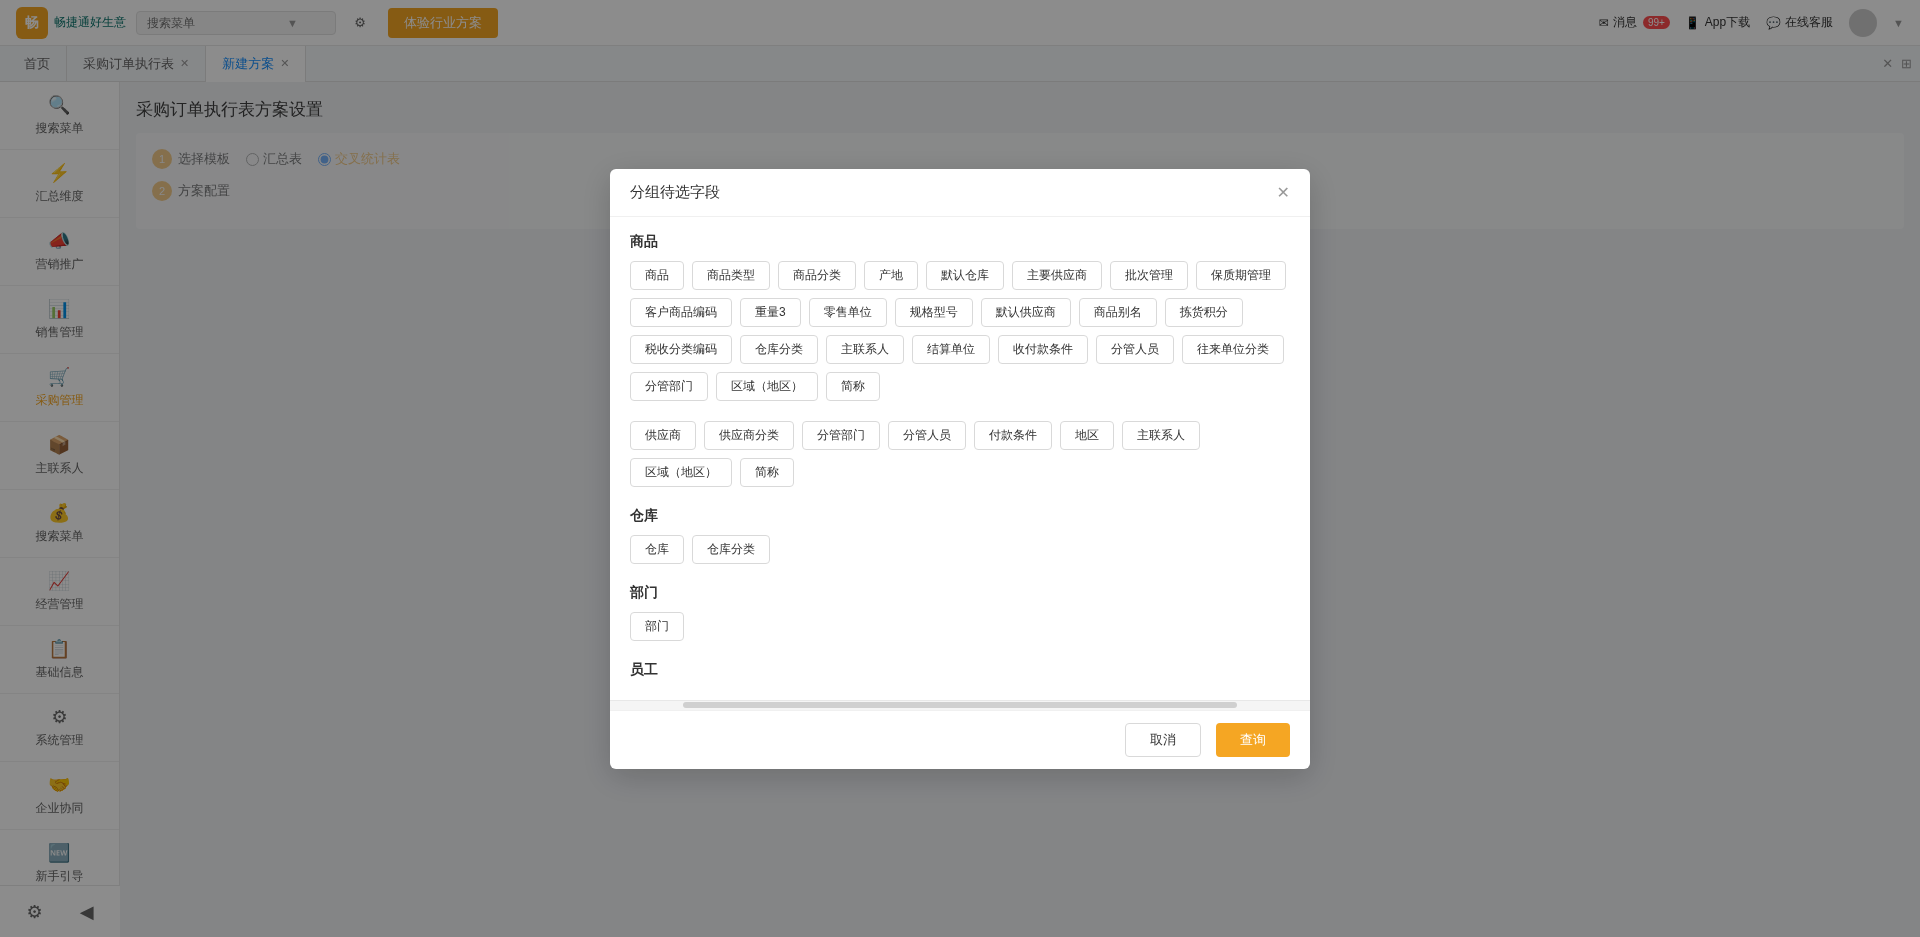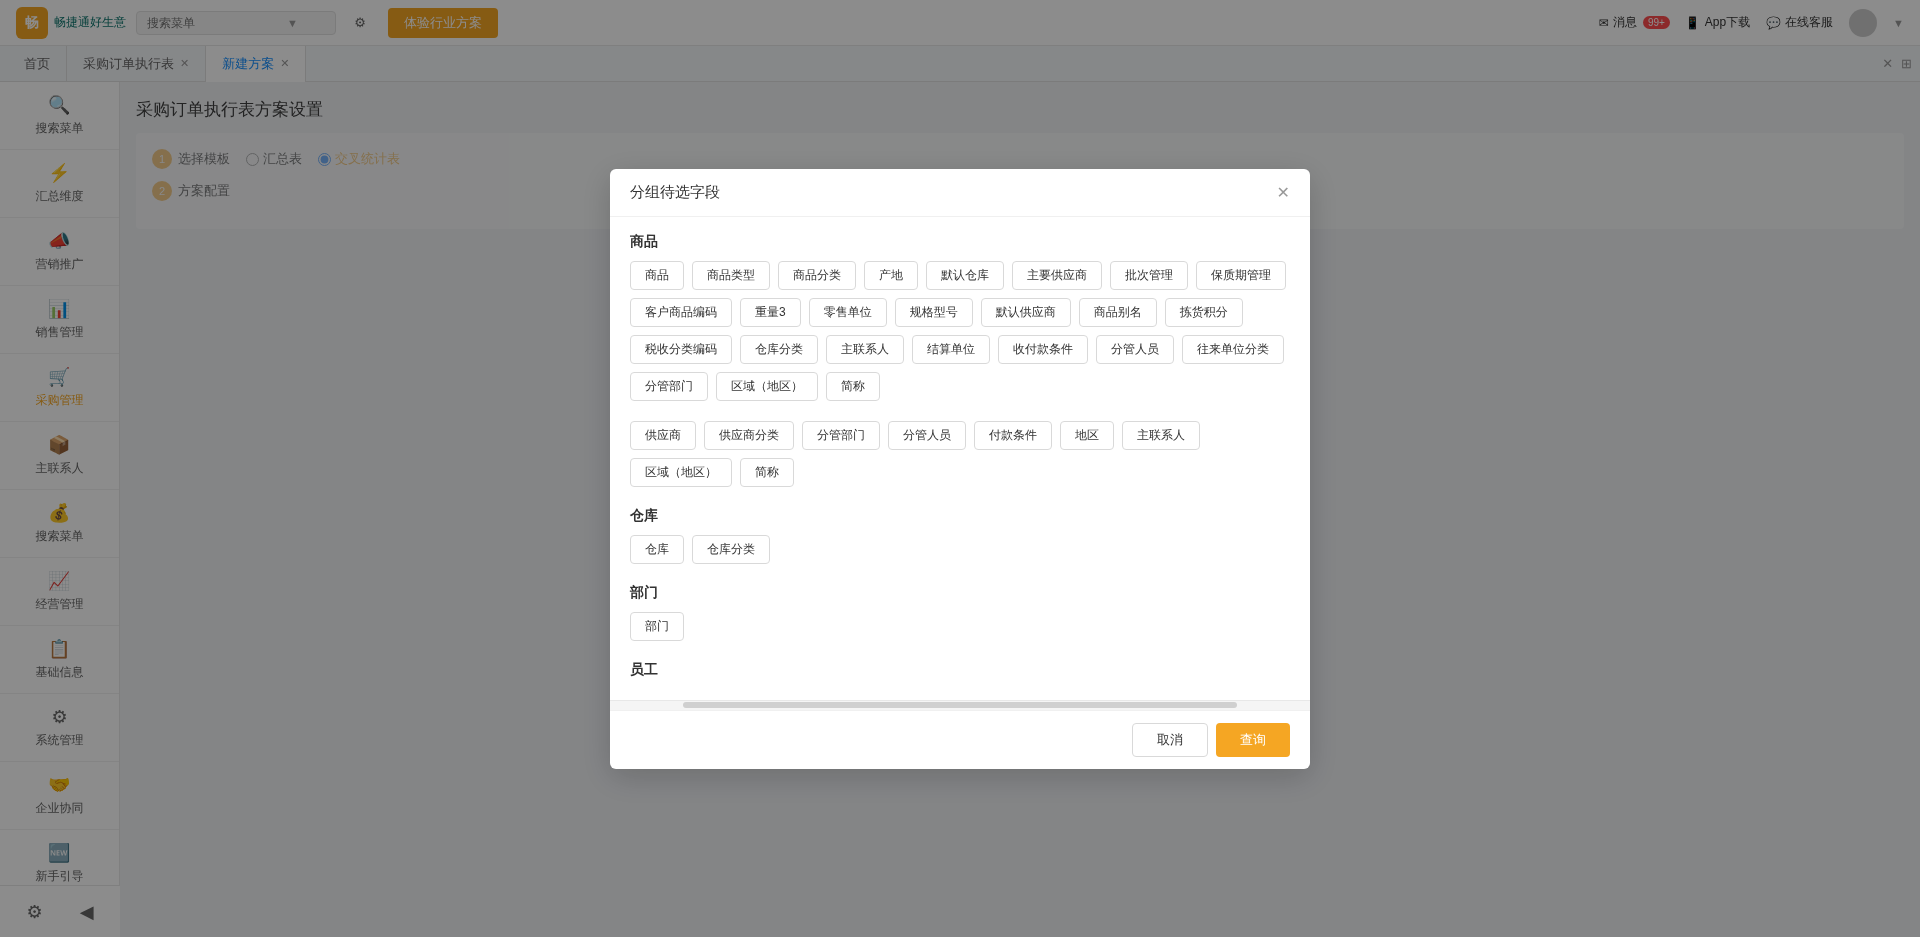--- a/index.html
+++ b/index.html
@@ -196,21 +196,21 @@
     .modal-body {
       flex: 1;
       overflow-y: auto;
       padding: 16px 20px;
     }
     .modal-footer {
       padding: 12px 20px;
       border-top: 1px solid #f0f0f0;
       display: flex;
       justify-content: flex-end;
-      gap: 8px;
+      gap: 15px;
       flex-shrink: 0;
     }
 
     
     .field-group { margin-bottom: 20px; }
     .field-group-title {
       font-size: 14px;
       font-weight: 600;
       color: #333;
       margin-bottom: 10px;

